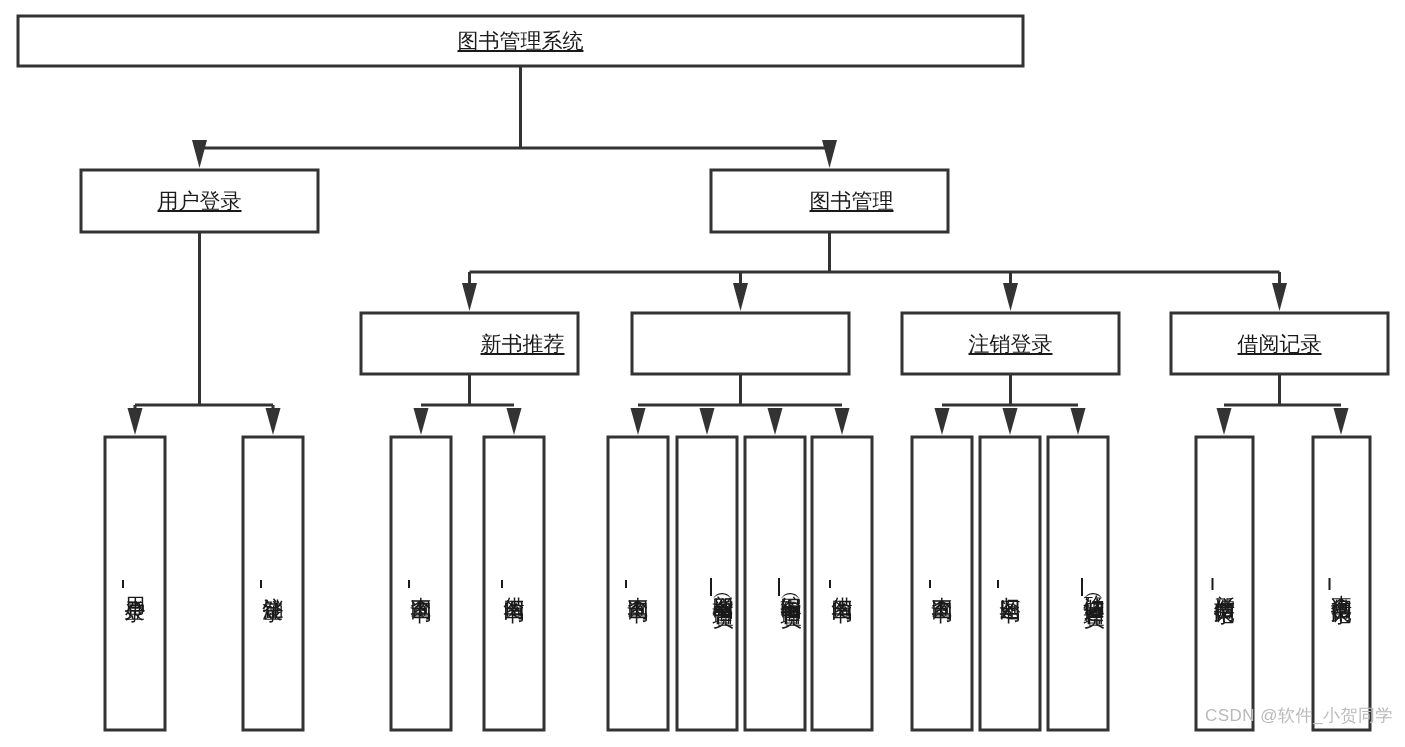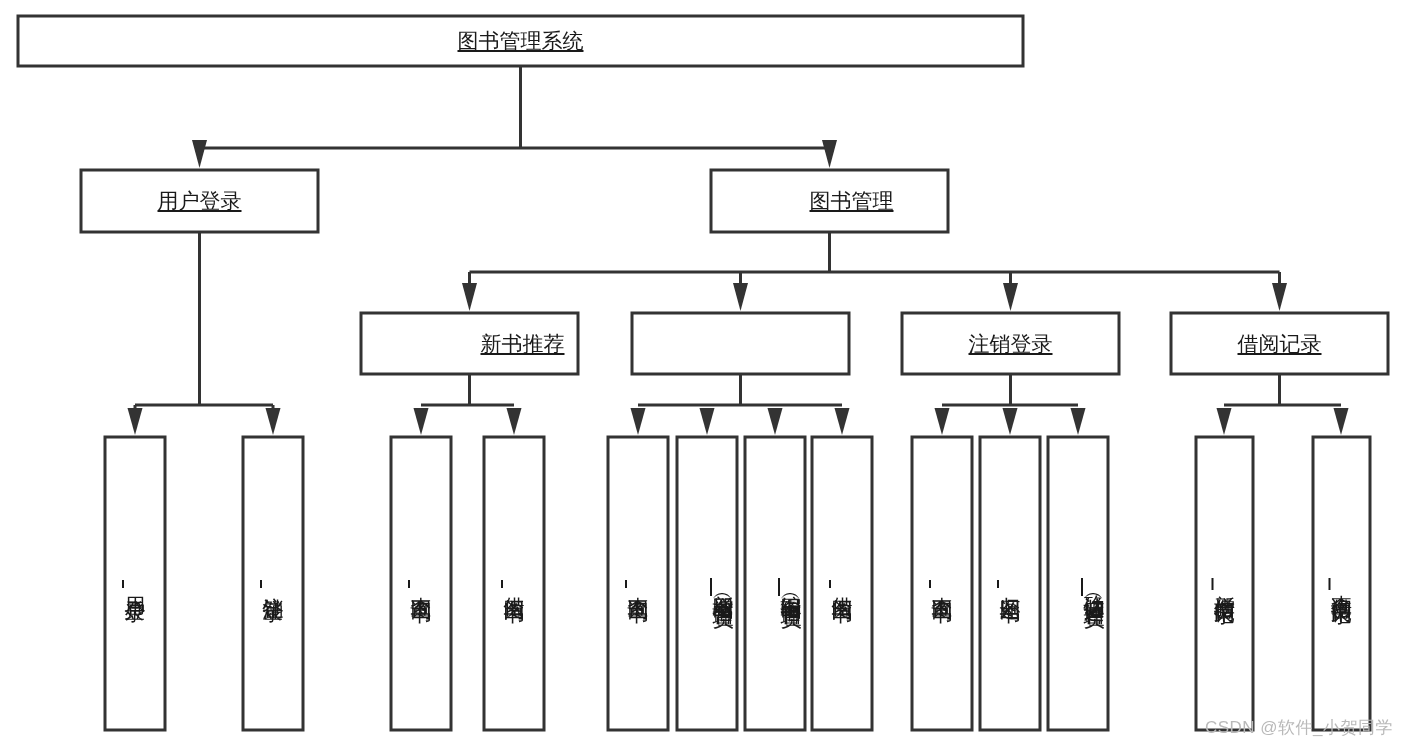--- a/index.html
+++ b/index.html
@@ -64,21 +64,21 @@
     padding-top: 6px;
     box-sizing: border-box;
   }
   .node-label.vertical.centered {
     align-items: center;
     padding-top: 0;
   }
   #watermark {
     position: absolute;
     right: 12px;
-    bottom: 8px;
+    bottom: 20px;
     font-size: 17px;
     color: #b9b9b9;
     letter-spacing: 0.5px;
     user-select: none;
     margin-top: 45px;
   }
 </style>
 </head>
 <body>
 

